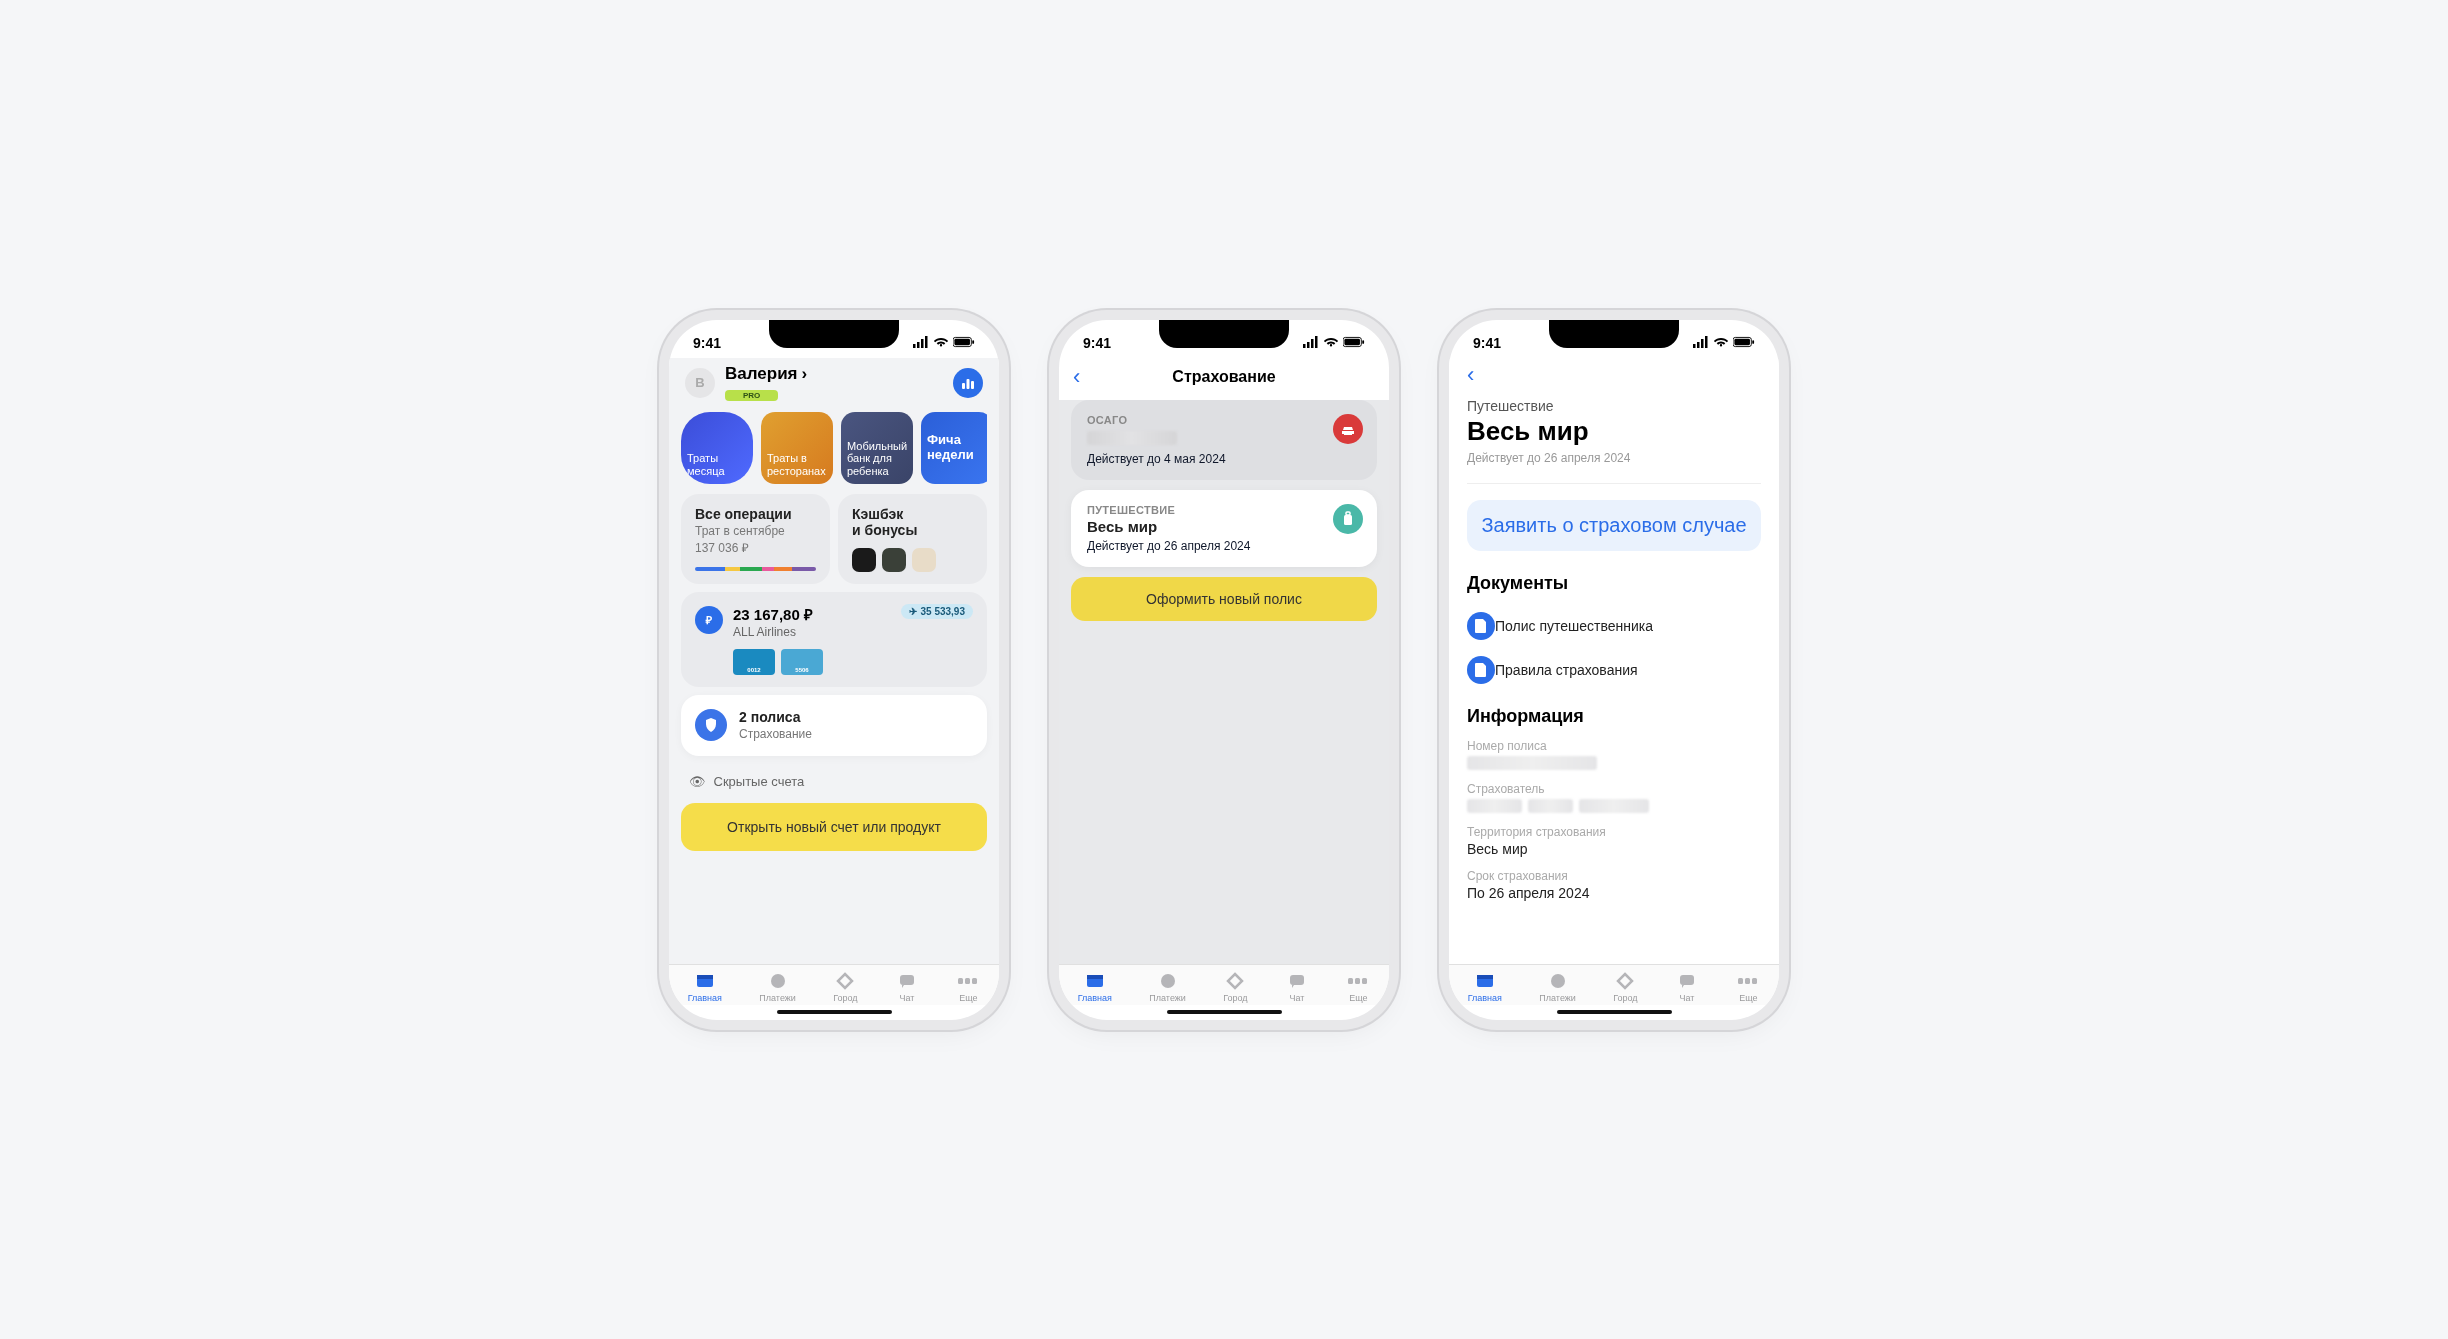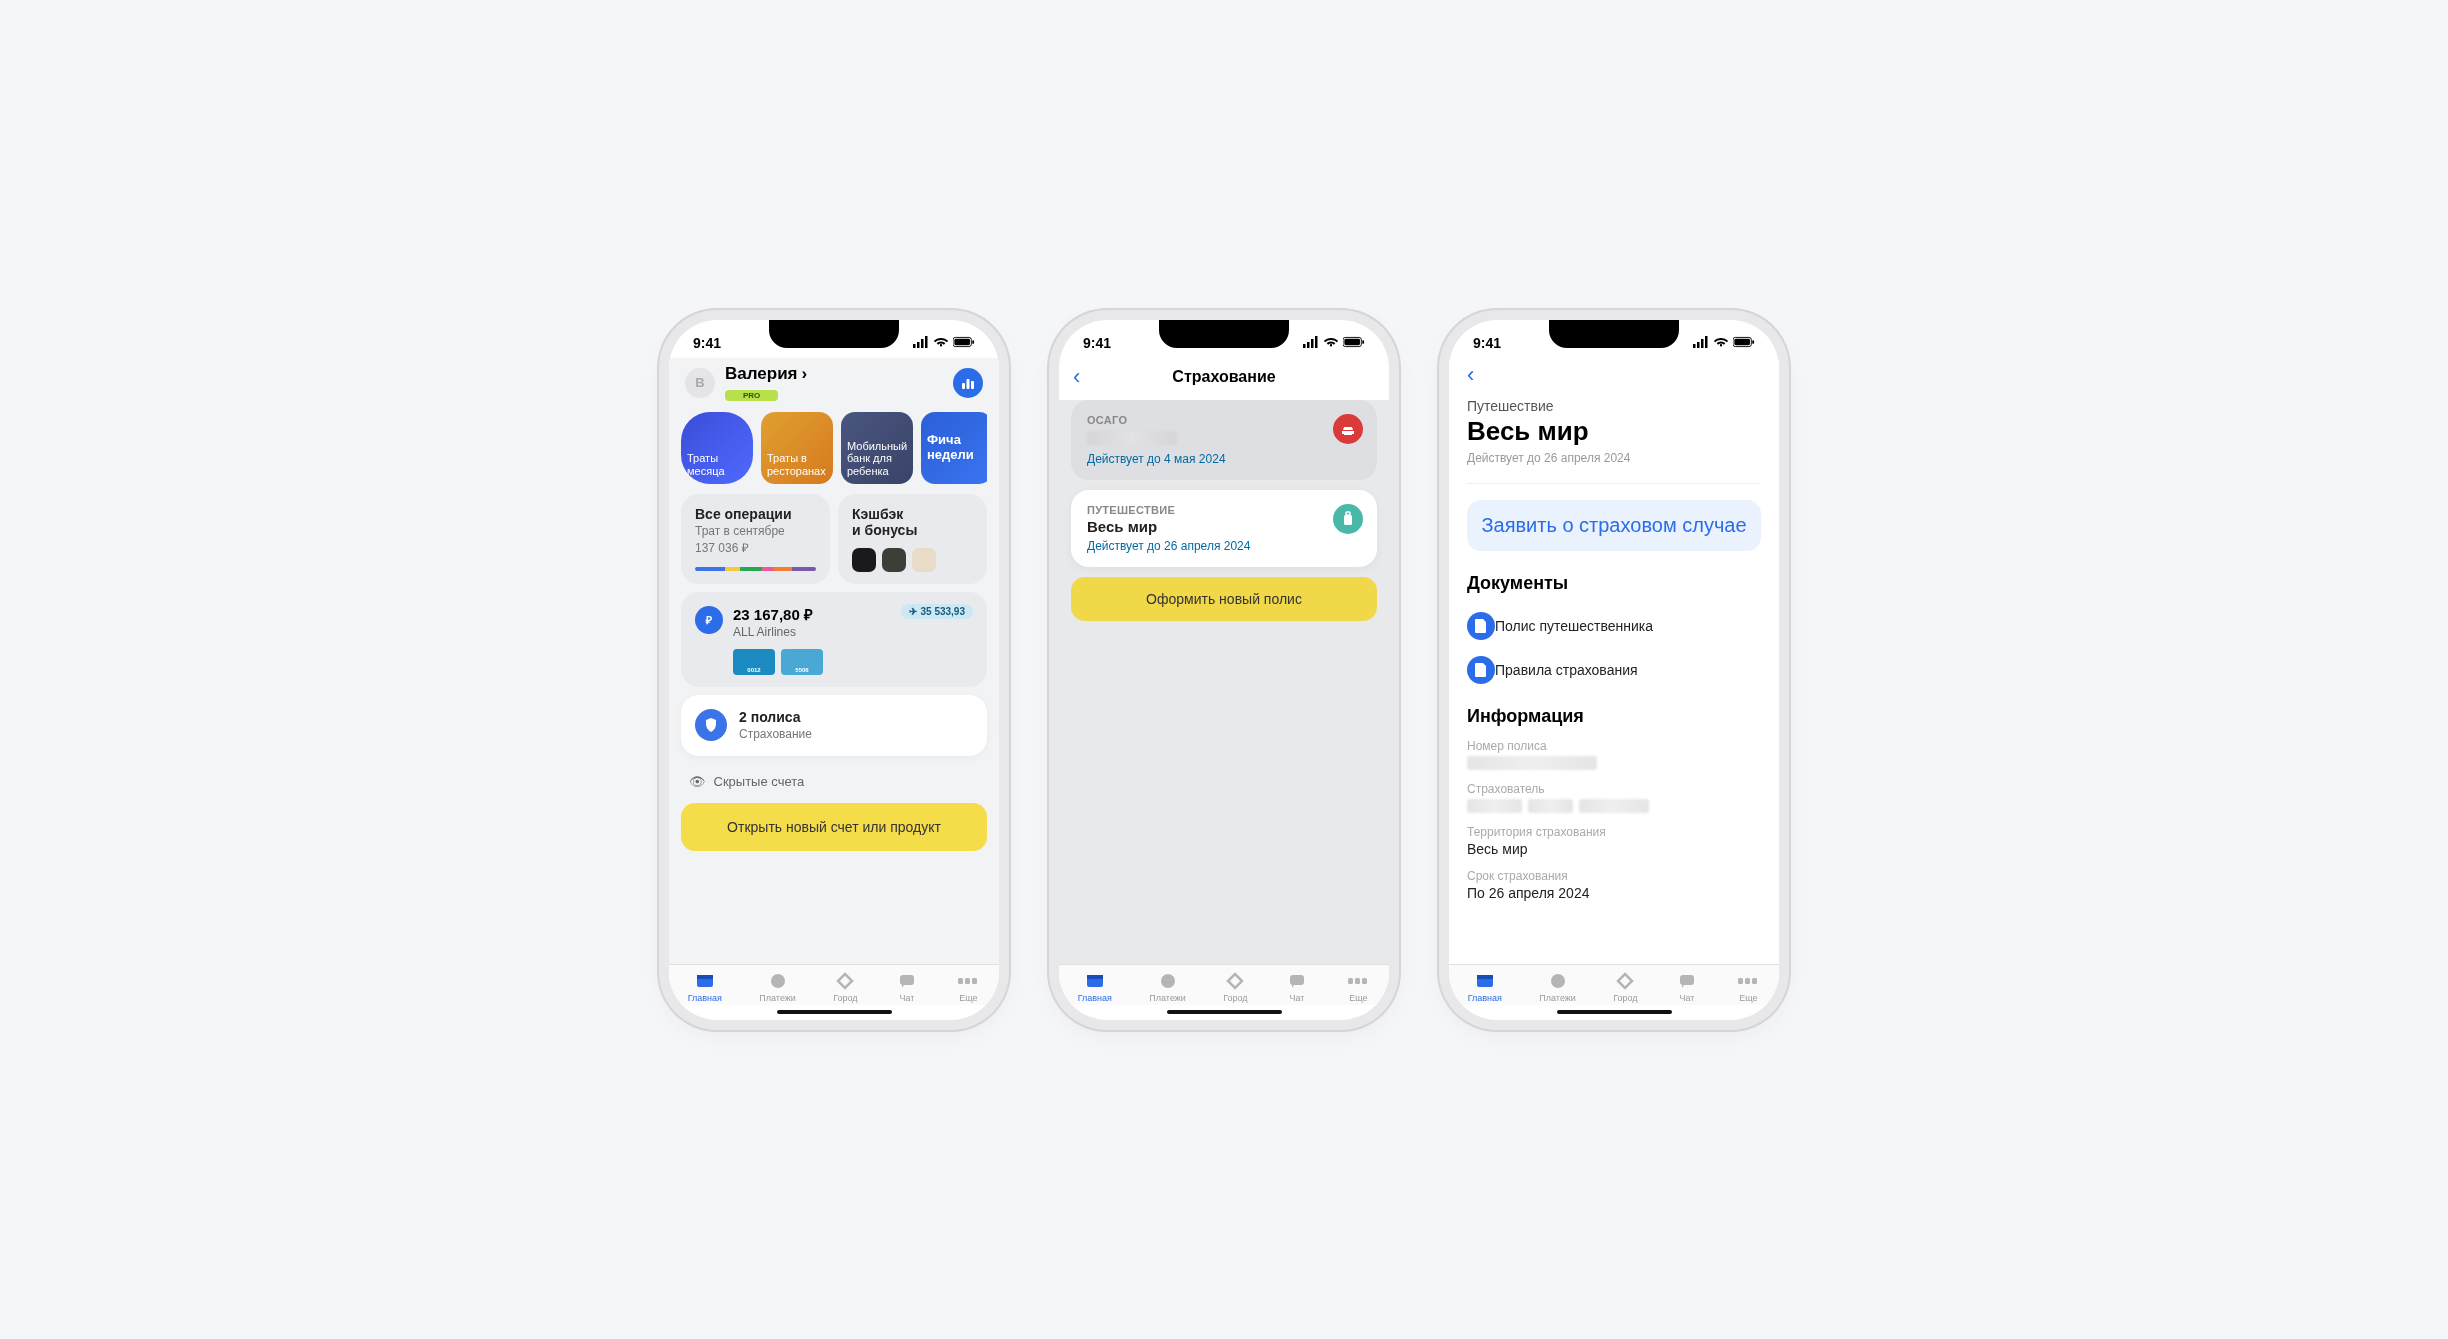--- a/index.html
+++ b/index.html
@@ -85,21 +85,21 @@
   .p2 .content { background:#e8e9eb; }
   .p2-header { display:flex; align-items:center; padding:6px 14px 10px; position:relative;}
   .back-chevron { color:#2b6de8; font-size:22px; font-weight:300; }
   .p2-title { position:absolute; left:0; right:0; text-align:center; font-size:16px; font-weight:600; pointer-events:none;}
   .policy-card { border-radius:18px; padding:14px 16px; margin:0 12px 10px; position:relative; display:flex; flex-direction:column; gap:2px;}
   .policy-card.grey { background:#dedfe2; }
   .policy-card.white { background:#fff; box-shadow:0 2px 10px rgba(0,0,0,0.05);}
   .policy-cat { font-size:11px; color:#888; font-weight:600; letter-spacing:0.3px;}
   .policy-name-blur { width:90px; height:14px; background:linear-gradient(90deg,#d5d5d7,#e2e2e4,#d5d5d7); border-radius:3px; margin:3px 0; filter:blur(1px);}
   .policy-name { font-size:15px; font-weight:700; color:#222;}
-  .policy-until { font-size:12px; color:#0369a1; margin-top:2px;}
+  .policy-until { font-size:12px; color:#0f172a; margin-top:2px;}
   .policy-badge { position:absolute; right:14px; top:14px; width:30px; height:30px; border-radius:50%; display:flex; align-items:center; justify-content:center;}
   .policy-badge.red { background:#d93a3a;}
   .policy-badge.teal { background:#4ab8a8;}
   .p2-yellow { background:#f0d848; border-radius:14px; padding:14px; margin:10px 12px 0; text-align:center; font-size:14px; color:#333; font-weight:500;}
 
   
   .p3 .content { background:#fff; padding:0 18px 10px;}
   .p3-back { color:#2b6de8; font-size:22px; padding:4px 0 6px; }
   .p3-cat { font-size:14px; color:#555; margin-top:4px;}
   .p3-title { font-size:26px; font-weight:800; margin-top:2px;}

